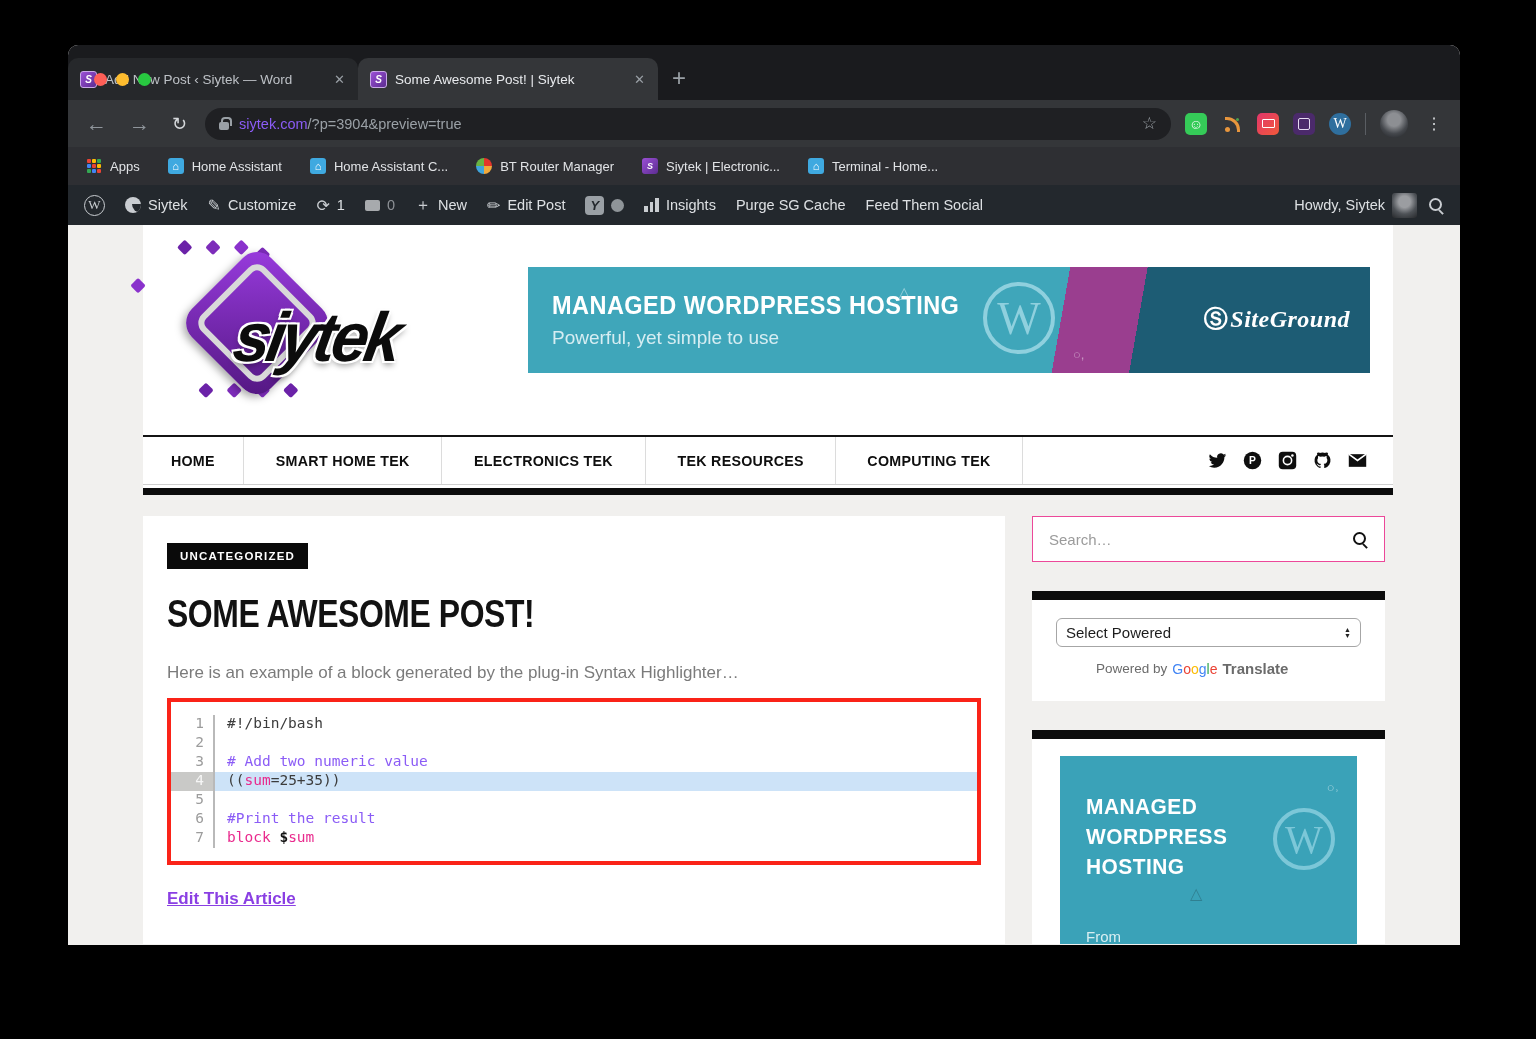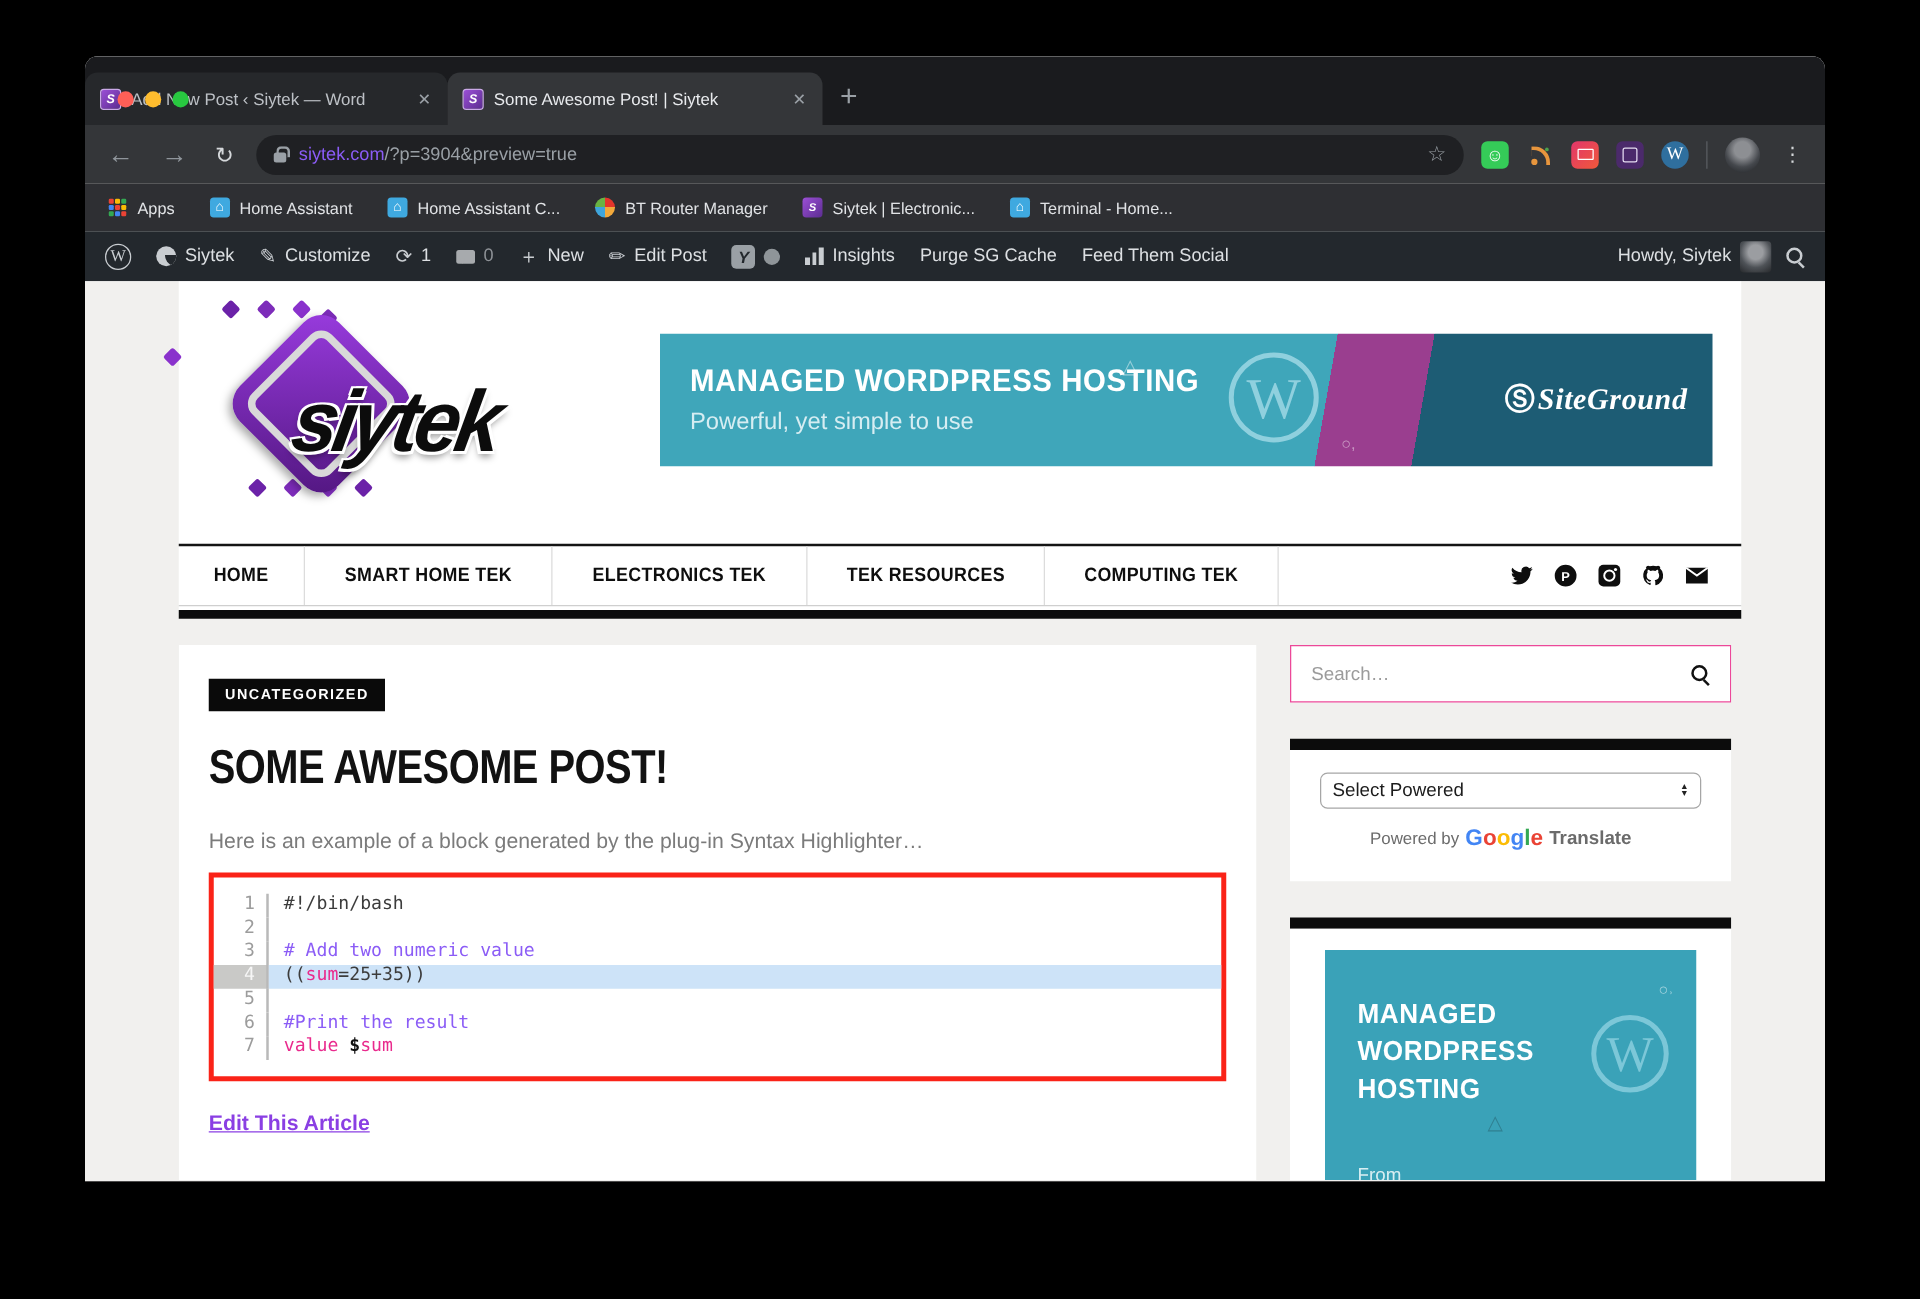--- a/index.html
+++ b/index.html
@@ -173,21 +173,21 @@
   .search-input { flex:1; border:none; outline:none; font-size:15px; color:#333; background:transparent;
     font-family:"Liberation Sans",sans-serif; }
   .search-input::placeholder { color:#9b9b9b; }
   .widget { margin-top:29px; }
   .widget-topbar { height:9px; background:#0c0c0c; }
   .widget-body { background:#fff; padding:18px 24px 24px; }
   .lang-select { border:1px solid #a6a6a6; border-radius:6px; height:29px; display:flex; align-items:center;
     justify-content:space-between; padding:0 9px; font-size:15px; color:#1c1c1c; background:#fff; }
   .sel-arrows { display:flex; flex-direction:column; line-height:6px; font-size:7px; color:#222; }
   .powered { margin-top:13px; font-size:13.5px; color:#6b6b6b; display:flex; align-items:center; gap:5px;margin-left:40px;}
-  .g-letters { font-size:18px; font-weight:bold; letter-spacing:0; }
+  .g-letters { font-size:14px; font-weight:normal; letter-spacing:0; }
   .gl-1,.gl-4 { color:#4285f4; } .gl-2,.gl-6 { color:#ea4335; } .gl-3 { color:#fbbc05; } .gl-5 { color:#34a853; }
   .powered b { color:#6b6b6b; font-size:15px; }
   .ad-body { background:#fff; padding:17px 28px 0; }
   .ad { background:#3aa2b8; position:relative; overflow:hidden; padding:36px 26px 30px; height:260px; }
   .ad-line { color:#fff; font-weight:bold; font-size:22px; line-height:30px; letter-spacing:.5px;
     transform:scaleX(.95); transform-origin:left; }
   .ad .wp-badge { right:22px; top:52px; width:62px; height:62px; font-size:40px; border-color:#7cc7d8; color:#7cc7d8;}
   .ad .deco-o { right:18px; top:24px; color:rgba(255,255,255,.5); }
   .ad .deco-tri { left:130px; top:128px; color:rgba(47,124,141,.9); }
   .ad-from { margin-top:46px; color:#d8eef2; font-size:15px; }
@@ -407,21 +407,21 @@
           <div class="code-row">
             <span class="code-num">5</span>
             <span class="code-txt"></span>
           </div>
           <div class="code-row">
             <span class="code-num">6</span>
             <span class="code-txt"><span class="tok-comment">#Print the result</span></span>
           </div>
           <div class="code-row">
             <span class="code-num">7</span>
-            <span class="code-txt"><span class="tok-pink">value </span><span class="tok-dollar">$</span><span class="tok-pink">sum</span></span>
+            <span class="code-txt"><span class="tok-pink">block </span><span class="tok-dollar">$</span><span class="tok-pink">sum</span></span>
           </div>
         </div>
 
         <a class="edit-link" href="#">Edit This Article</a>
       </div>
 
       <div class="sidebar">
         <div class="search-box">
           <input class="search-input" placeholder="Search…" style="">
           <span class="mag dark"></span>

